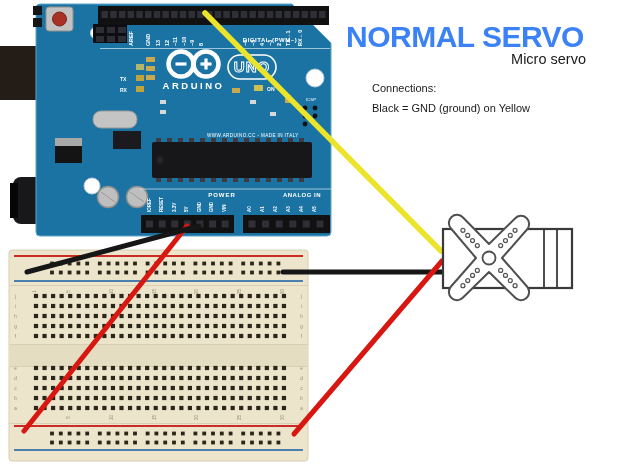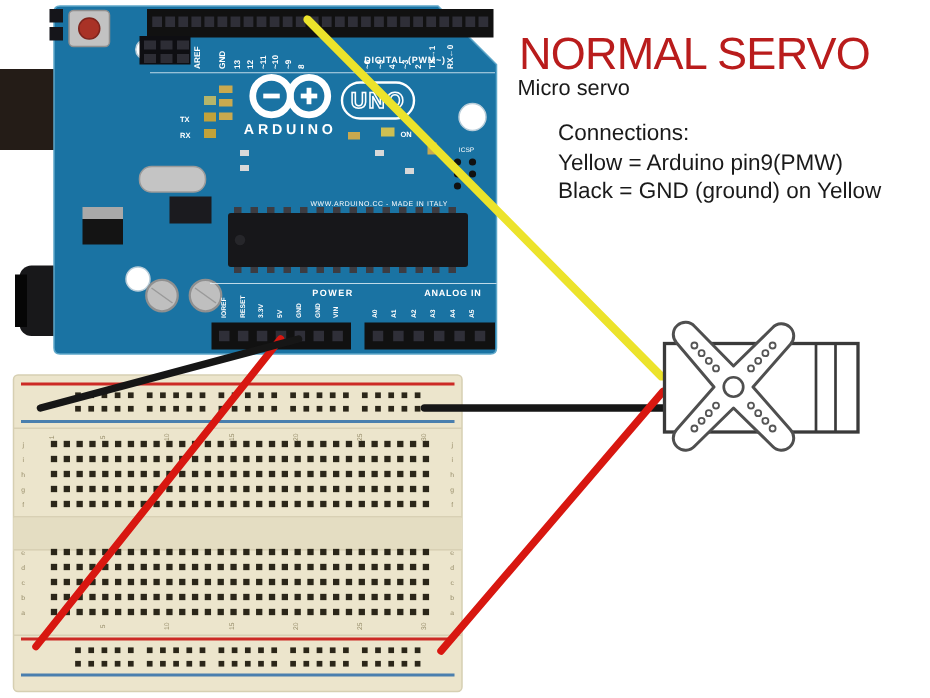--- a/index.html
+++ b/index.html
@@ -1,23 +1,23 @@
 <!DOCTYPE html>
 <html><head>
 <meta charset="utf-8">
 <style>
   html,body{margin:0;padding:0;background:#ffffff;}
   .stage{position:relative;width:620px;height:465px;background:#fff;overflow:hidden;
          font-family:"Liberation Sans", sans-serif;color:#111;}
   .stage svg{position:absolute;left:0;top:0;}
-  .title{position:absolute;left:346px;top:20px;font-size:30px;font-weight:normal;
-         letter-spacing:-0.5px;white-space:nowrap;color:#b91c1c;text-align:right;}
-  .subtitle{position:absolute;left:345px;top:51px;width:200px;
+  .title{position:absolute;left:346px;top:20px;font-size:30px;font-weight:bold;
+         letter-spacing:-0.5px;white-space:nowrap;color:#3b82f6;text-align:right;}
+  .subtitle{position:absolute;left:386px;top:51px;width:200px;text-align:right;
             font-size:14.5px;color:#1a1a1a;}
-  .connections{position:absolute;left:372px;top:79px;font-size:15px;line-height:19.5px;
+  .connections{position:absolute;left:372px;top:79px;font-size:11px;line-height:19.5px;
                color:#1a1a1a;white-space:nowrap;}
   text{font-family:"Liberation Sans", sans-serif;}
 </style>
 </head>
 <body>
 
 <div class="stage">
 
 <svg width="620" height="465" viewBox="0 0 620 465">
 
@@ -725,17 +725,16 @@
           <circle cx="462.932" cy="285.664" r="2" fill="#fff" stroke="#555" stroke-width="1.2"></circle>
         </g>
     <circle cx="489" cy="258" r="6.5" fill="#fff" stroke="#4f4f4f" stroke-width="1.8"></circle>
   </g>
 </svg>
 
 <div class="title">NORMAL SERVO</div>
 <div class="subtitle">Micro servo</div>
 <div class="connections">
   <div>Connections:</div>
-  <div>Yellow = Arduino pin9(PMW)</div>
   <div>Black = GND (ground) on Yellow</div>
 </div>
 
 </div>
 
 </body></html>

